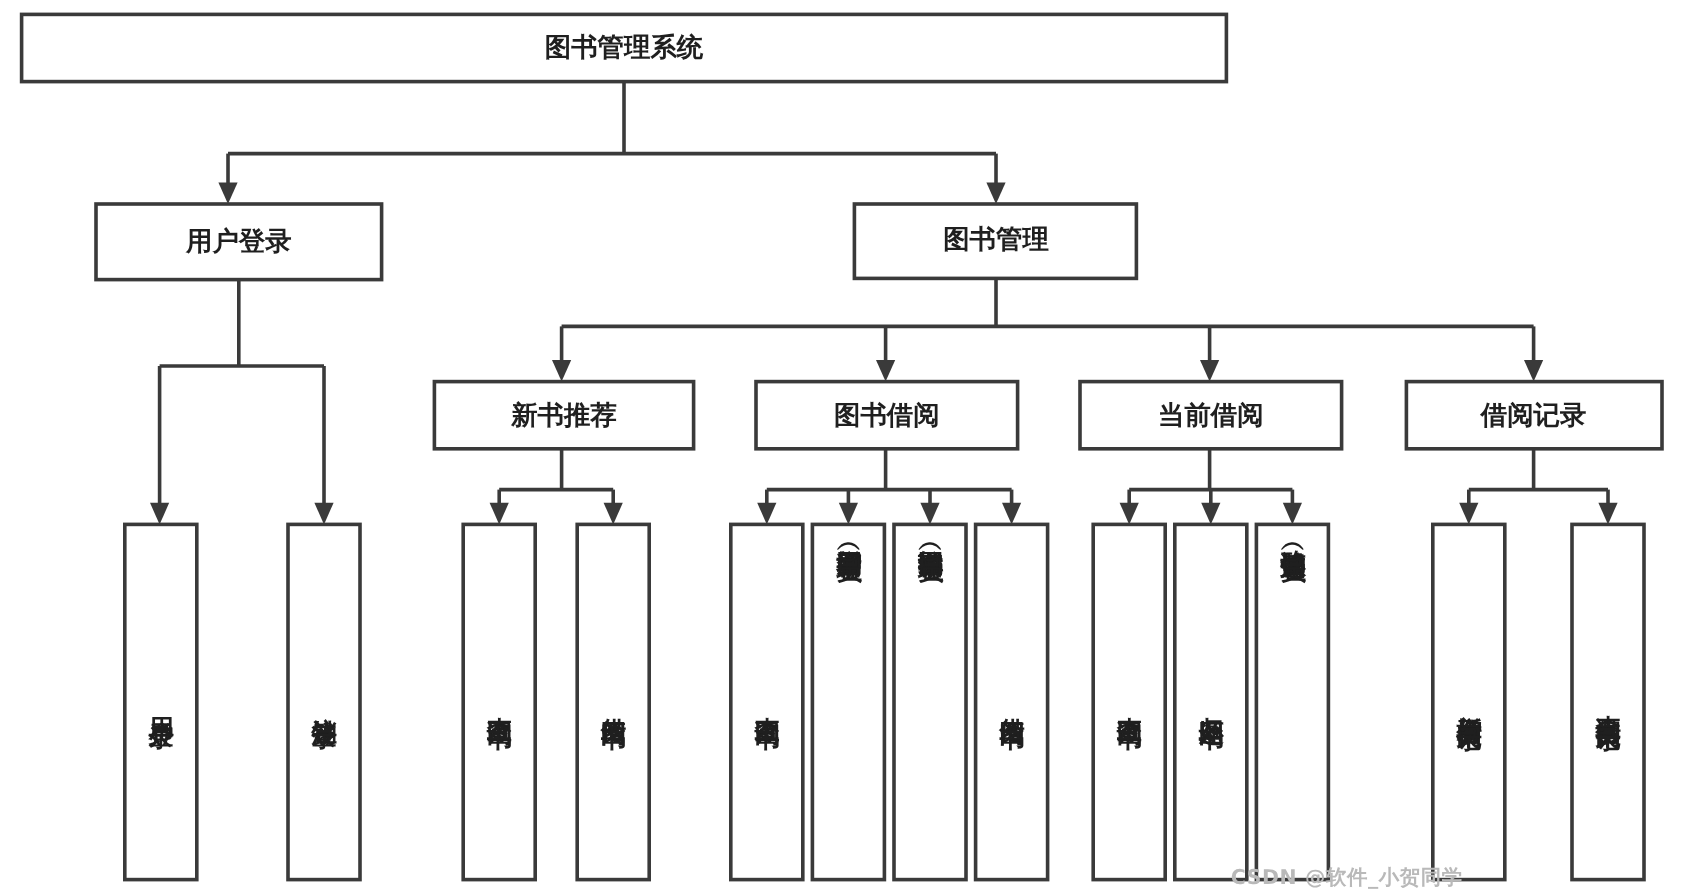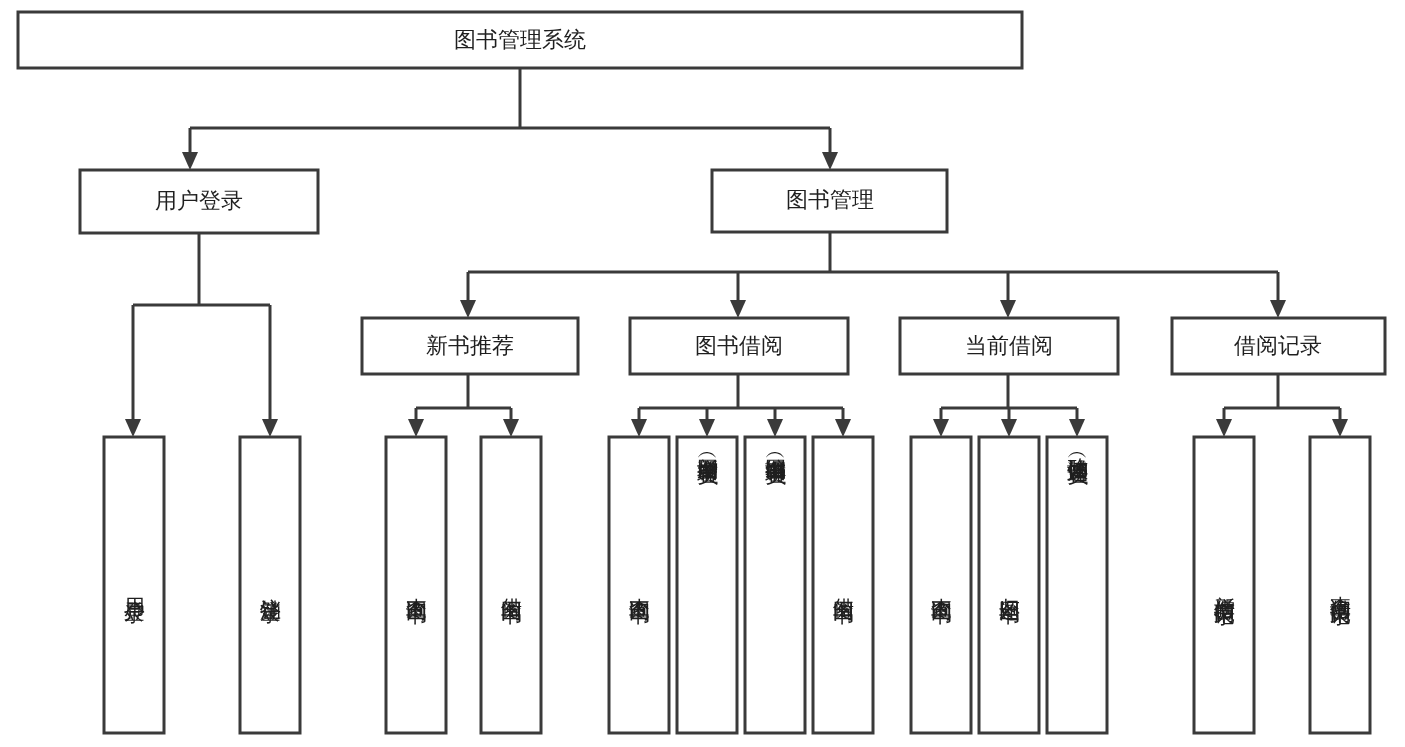--- a/index.html
+++ b/index.html
@@ -1,21 +1,21 @@
 <!DOCTYPE html>
 <html><head>
 <meta charset="utf-8">
 <style>
   html,body{margin:0;padding:0;background:#ffffff;}
   body{
     width:1405px;height:747px;
     font-family:"DejaVu Sans","Liberation Sans",sans-serif;
     overflow:hidden;
   }
-  #stage{position:relative;width:1227px;height:747px;background:#fff;}
+  #stage{position:relative;width:1227px;height:747px;background:#fff;font-weight:bold;}
   svg#diagram{position:absolute;left:0;top:0;width:1405px;height:747px;}
   .node-box{fill:#ffffff;stroke:#3a3a3a;stroke-width:3;}
   .edge{stroke:#3a3a3a;stroke-width:3;fill:none;}
   .arrow-head{fill:#3a3a3a;stroke:none;}
   .node-label{
     fill:#1f1f1f;
     font-family:"DejaVu Sans","Liberation Sans",sans-serif;
     font-size:22px;
     text-anchor:middle;
     dominant-baseline:middle;
@@ -189,13 +189,14 @@
     <span style="writing-mode:vertical-rl;text-orientation:upright;font-size:21px;color:#1f1f1f;line-height:1.12;letter-spacing:1px;">确认归还（管理员）</span>
   </div>
 
   <div class="vleaf" style="position:absolute;left:1194px;top:437px;width:60px;height:296px;display:flex;align-items:center;justify-content:center;">
     <span style="writing-mode:vertical-rl;text-orientation:upright;font-size:21px;color:#1f1f1f;line-height:1.18;letter-spacing:2px;">新增借阅记录</span>
   </div>
   <div class="vleaf" style="position:absolute;left:1310px;top:437px;width:60px;height:296px;display:flex;align-items:center;justify-content:center;">
     <span style="writing-mode:vertical-rl;text-orientation:upright;font-size:21px;color:#1f1f1f;line-height:1.18;letter-spacing:2px;">查询借阅记录</span>
   </div>
 
+  <div class="watermark">CSDN @软件_小贺同学</div>
 </div>
 
 </body></html>

